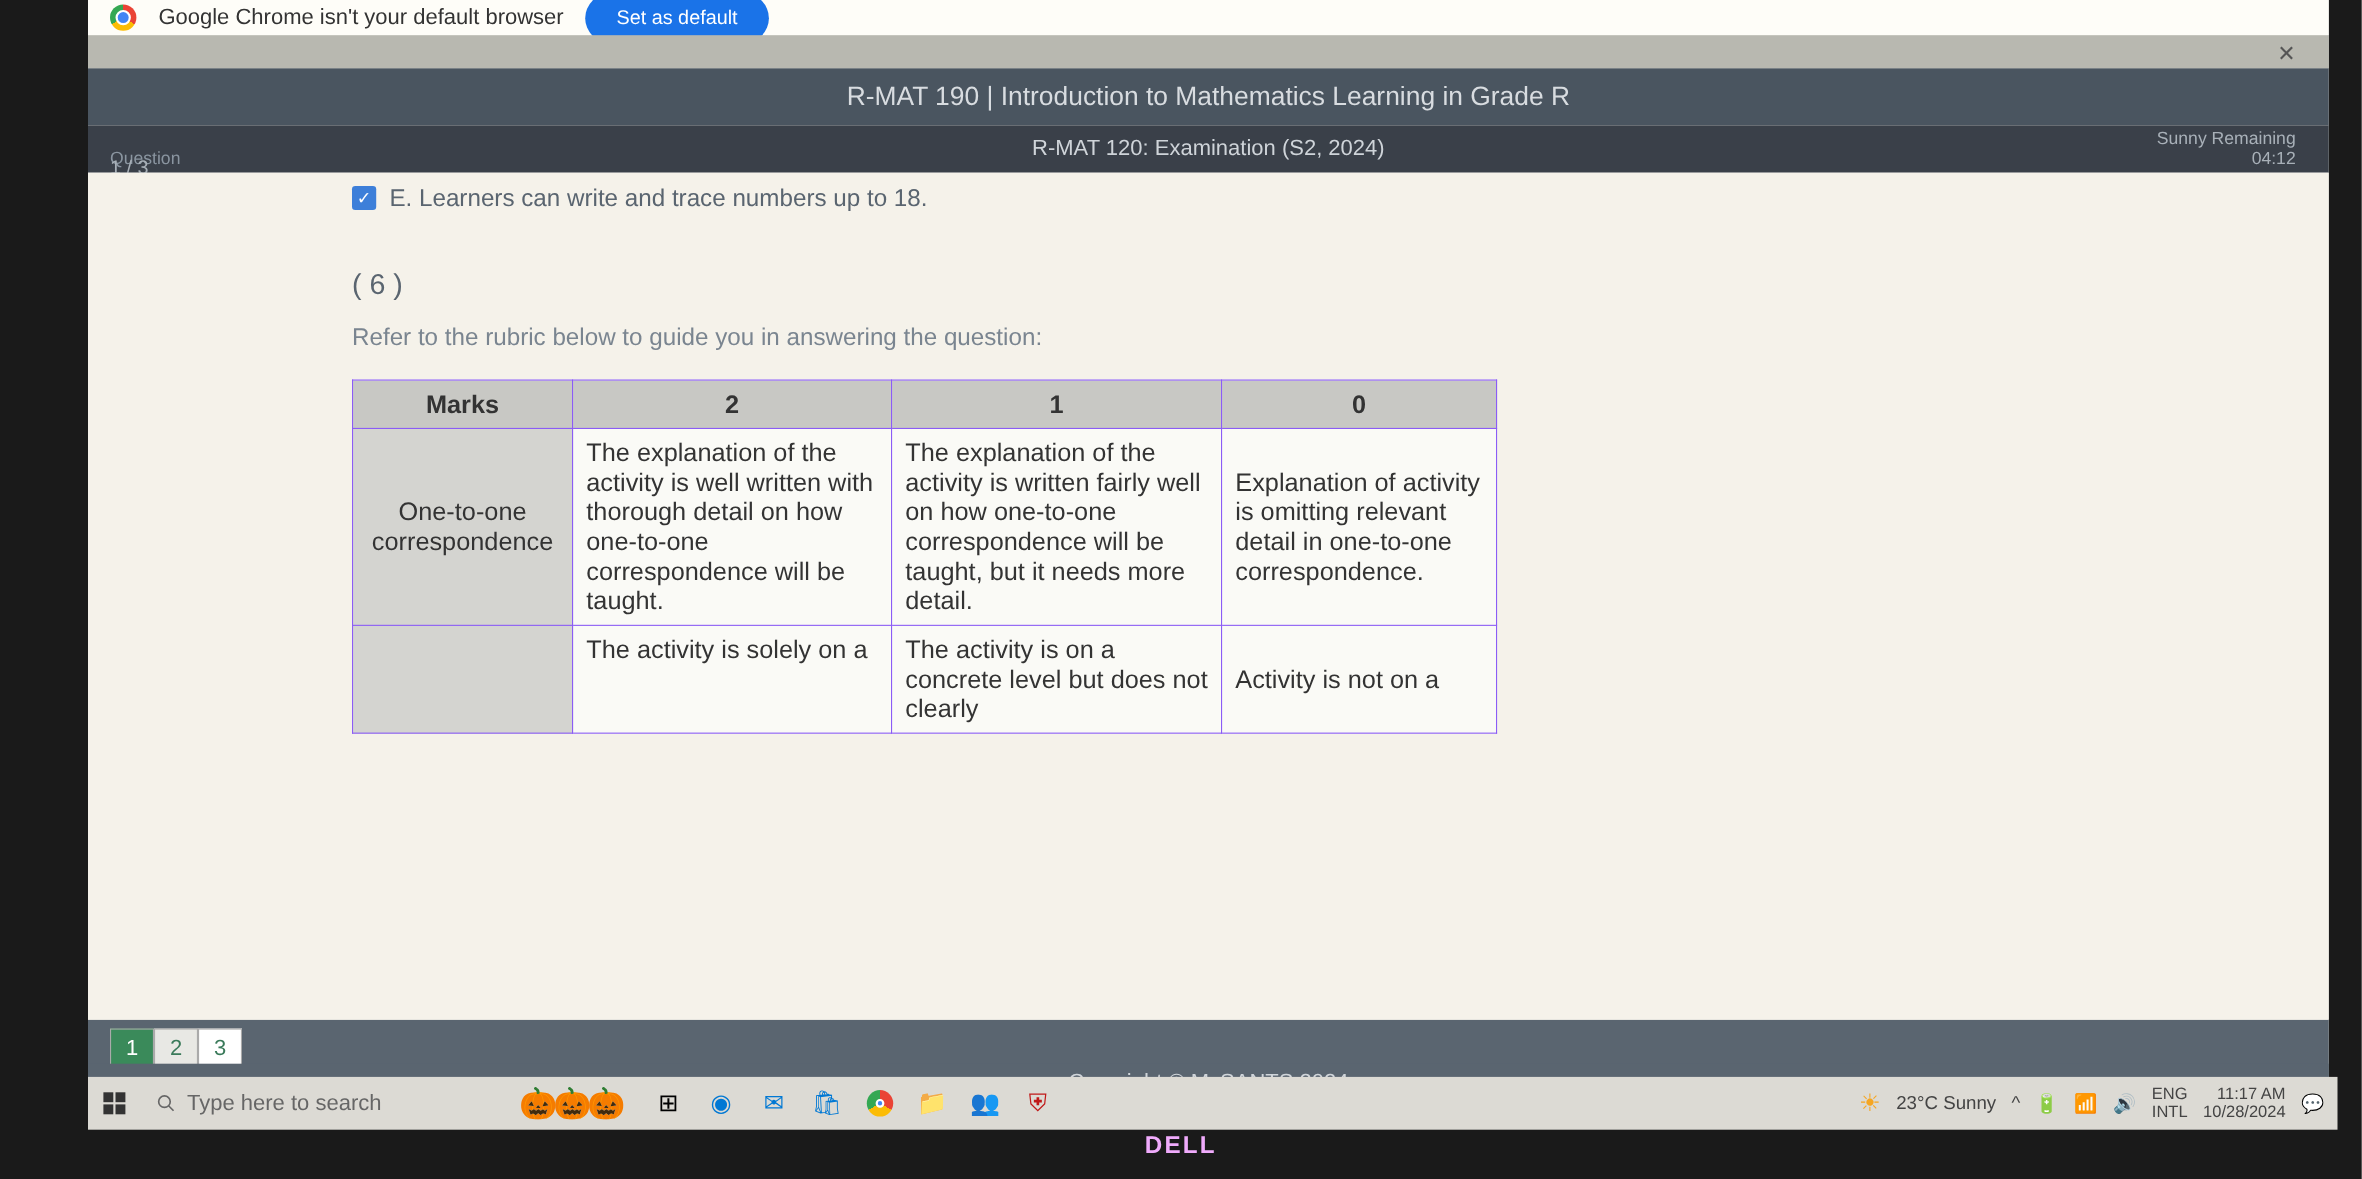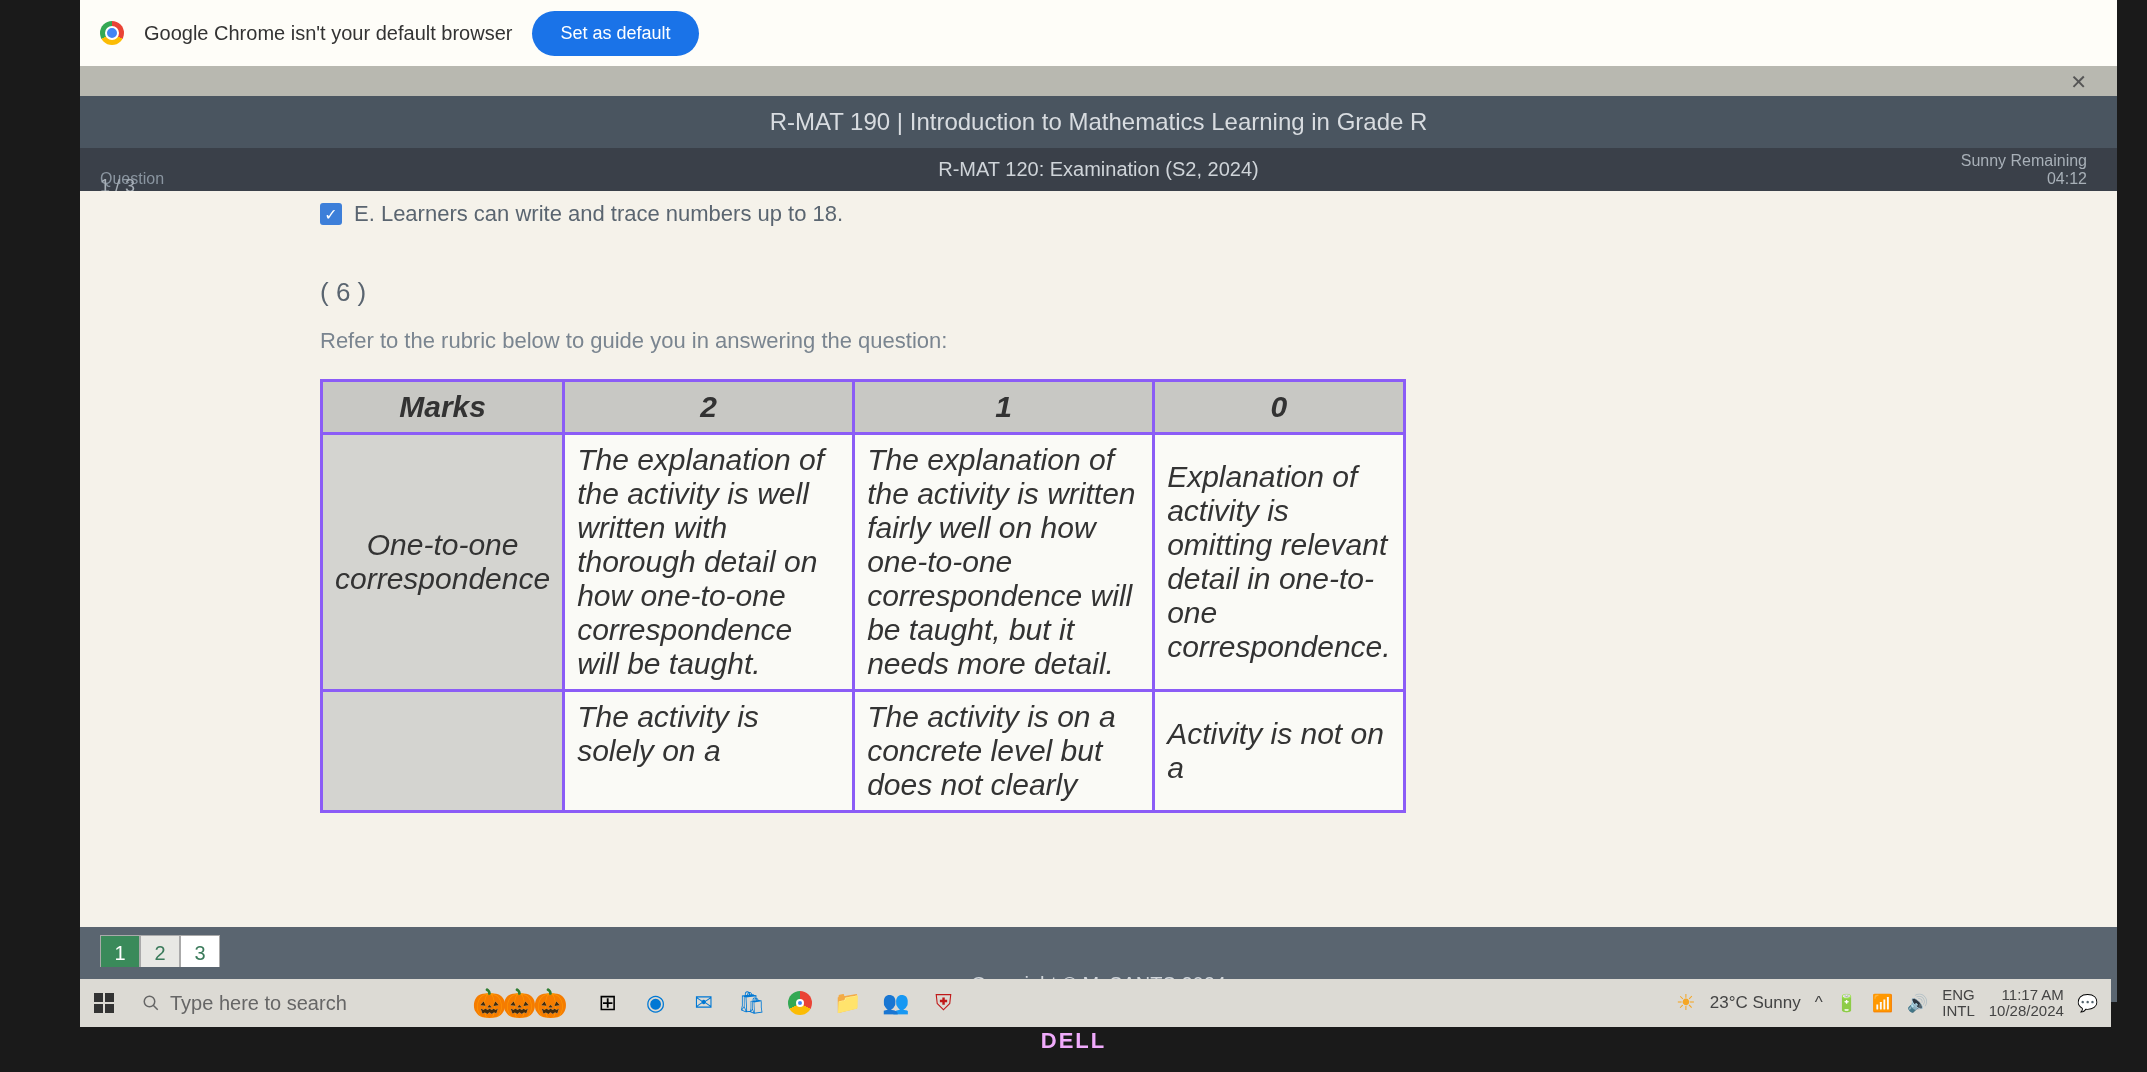--- a/index.html
+++ b/index.html
@@ -16,21 +16,21 @@
       top: 0;
       left: 80px;
       right: 30px;
       bottom: 70px;
       background: #f5f5f0;
       display: flex;
       flex-direction: column;
     }
     .browser-bar {
       background: #fefdf8;
-      height: 66px;
+      height: 32px;
       display: flex;
       align-items: center;
       padding: 0 20px;
       gap: 20px;
     }
     .chrome-icon {
       width: 24px;
       height: 24px;
       border-radius: 50%;
       background: conic-gradient(from 0deg, #ea4335 0deg 120deg, #fbbc05 120deg 240deg, #34a853 240deg 360deg);
@@ -145,27 +145,26 @@
       font-size: 22px;
       color: #7a8590;
       margin-top: 20px;
     }
     .rubric-table {
       border-collapse: collapse;
       margin-top: 25px;
       background: #fafaf6;
     }
     .rubric-table th, .rubric-table td {
-      border: 3px solid #8b5cf6;
+      border: 1px solid #8b5cf6;
       padding: 8px 12px;
-      font-size: 30px;
+      font-size: 23px;
       color: #333;
       text-align: left;
       vertical-align: top;
-      font-style: italic;
     }
     .rubric-table th {
       background: #c8c8c4;
       font-weight: bold;
       text-align: center;
     }
     .rubric-table td.col0 { background: #d4d4d0; width: 200px; text-align: center; vertical-align: middle; }
     .rubric-table td.col1 { width: 290px; }
     .rubric-table td.col2 { width: 300px; }
     .rubric-table td.col3 { width: 250px; vertical-align: middle; }
@@ -199,21 +198,21 @@
       color: #d0d5da;
       text-align: center;
       padding: 6px;
       font-size: 20px;
       margin-top: -30px;
     }
     .taskbar {
       position: absolute;
       bottom: 45px;
       left: 80px;
-      right: 36px;
+      right: 22px;
       height: 48px;
       background: #dcdad4;
       display: flex;
       align-items: center;
       padding: 0 12px;
       gap: 8px;
     }
     .win-icon { width: 24px; height: 24px; color: #333;}
     .search-box {
       display: flex;

